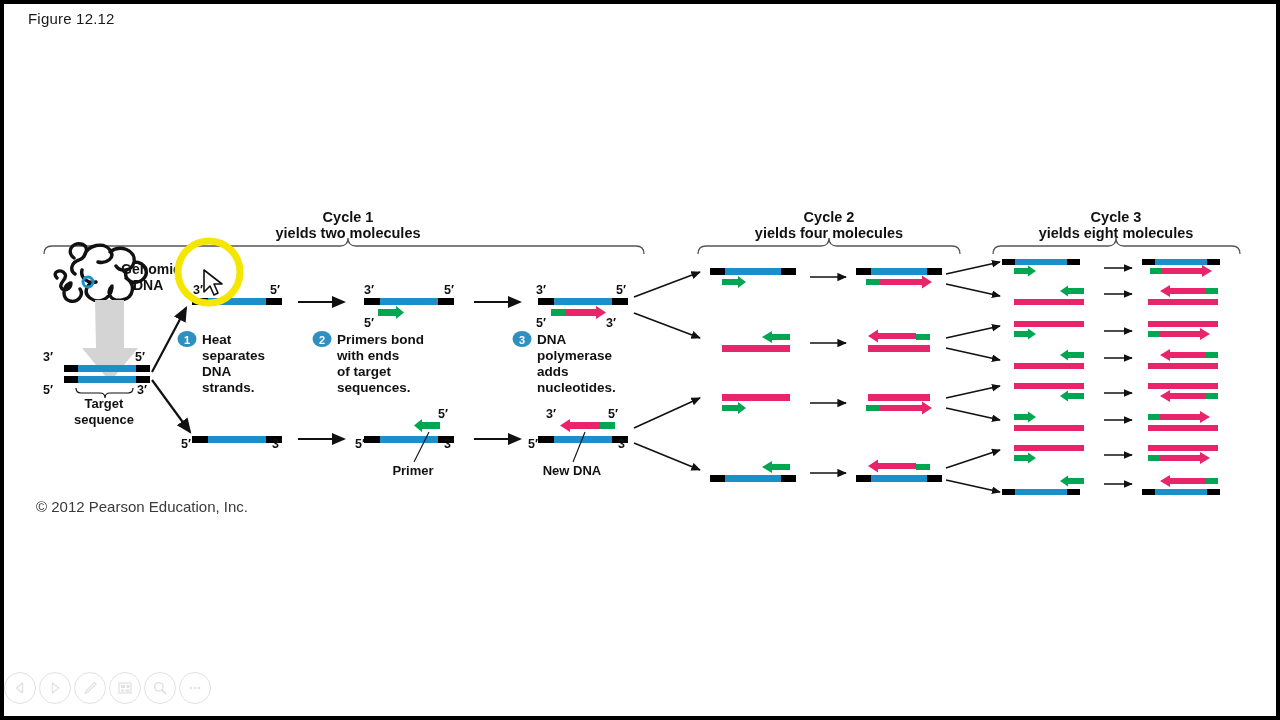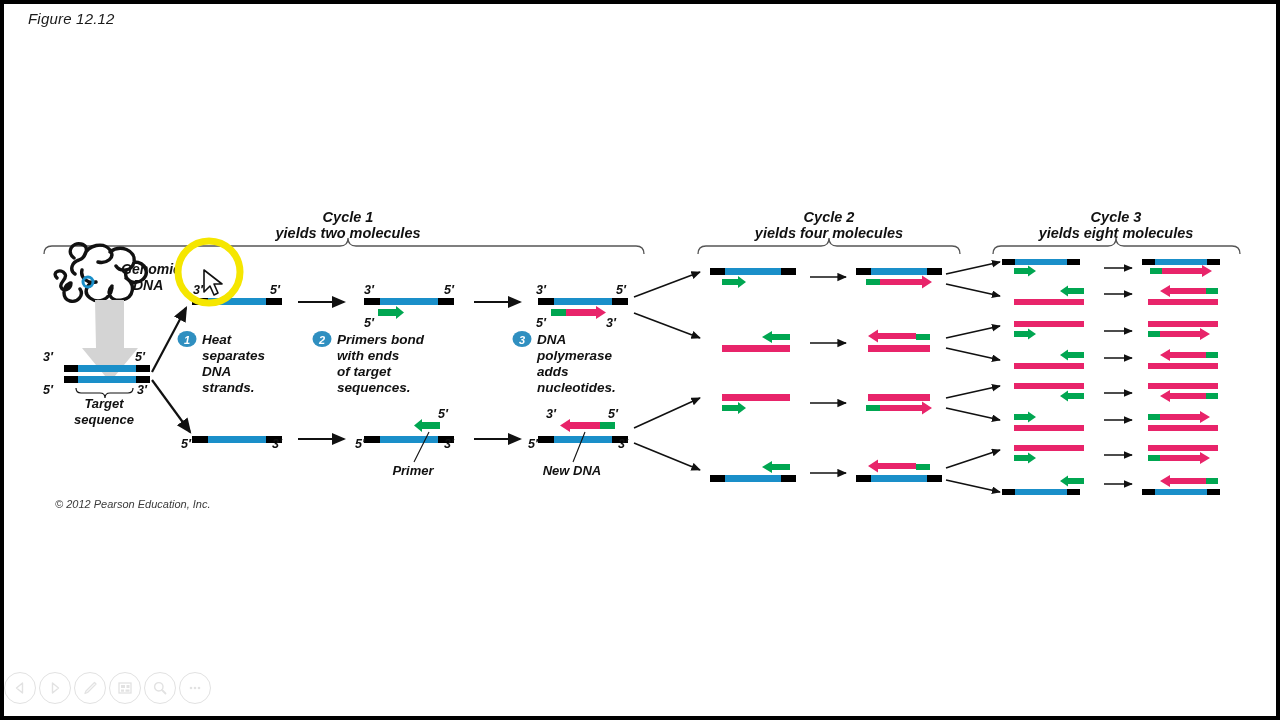--- a/index.html
+++ b/index.html
@@ -4,35 +4,35 @@
 <title>Figure 12.12 PCR</title>
 <style>
   html,body{margin:0;padding:0;}
   body{
     width:1280px;height:720px;
     background:#ffffff;
     font-family:"Liberation Sans", sans-serif;
     overflow:hidden;
     position:relative;
   }
-  #stage{position:absolute;left:0;top:0;width:1280px;height:720px;font-style:italic;}
+  #stage{position:absolute;left:0;top:0;width:1280px;height:720px;}
 
   
   .bar-top{position:absolute;left:0;top:0;width:1280px;height:4px;background:#000;}
   .bar-bottom{position:absolute;left:0;top:716px;width:1280px;height:4px;background:#000;}
   .bar-left{position:absolute;left:0;top:0;width:4px;height:720px;background:#000;}
   .bar-right{position:absolute;right:0;top:0;width:4px;height:720px;background:#000;}
 
   .fig-title{
     position:absolute;left:28px;top:10px;
     font-size:15px;color:#1a1a1a;letter-spacing:.2px;
   }
   .copyright{
-    position:absolute;left:55px;top:498px;
-    font-size:11px;color:#3a3a3a;
+    position:absolute;left:36px;top:498px;
+    font-size:15px;color:#3a3a3a;
   }
 
   svg#diagram{position:absolute;left:0;top:0;}
 
   
   .toolbar{
     position:absolute;left:0;bottom:8px;width:1280px;height:40px;
   }
   .tb-btn{
     position:absolute;top:0;width:32px;height:32px;border-radius:50%;

